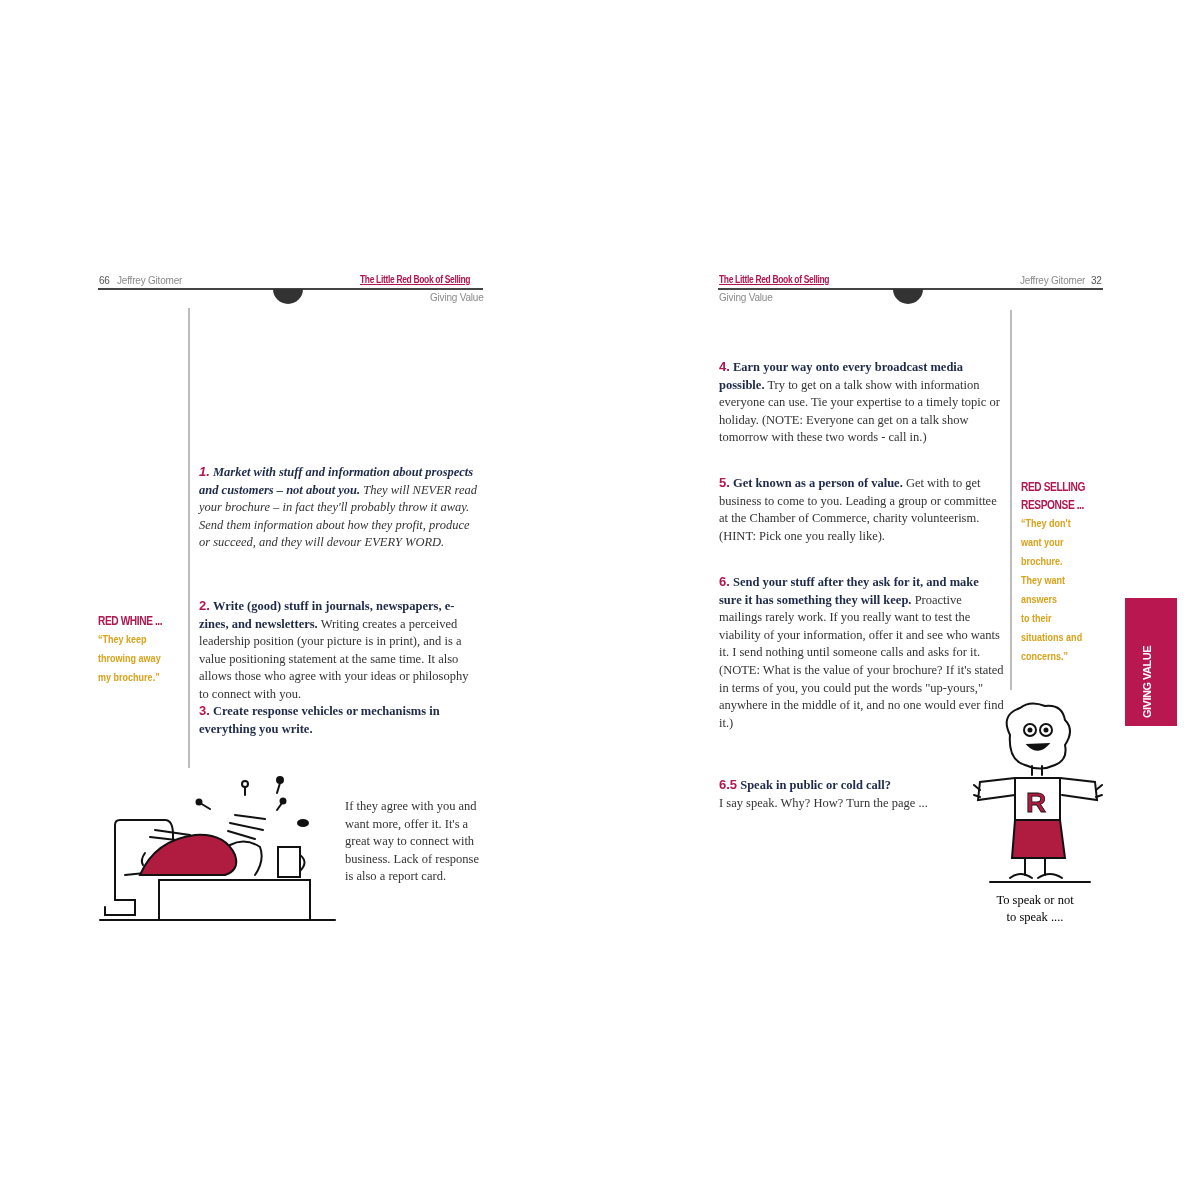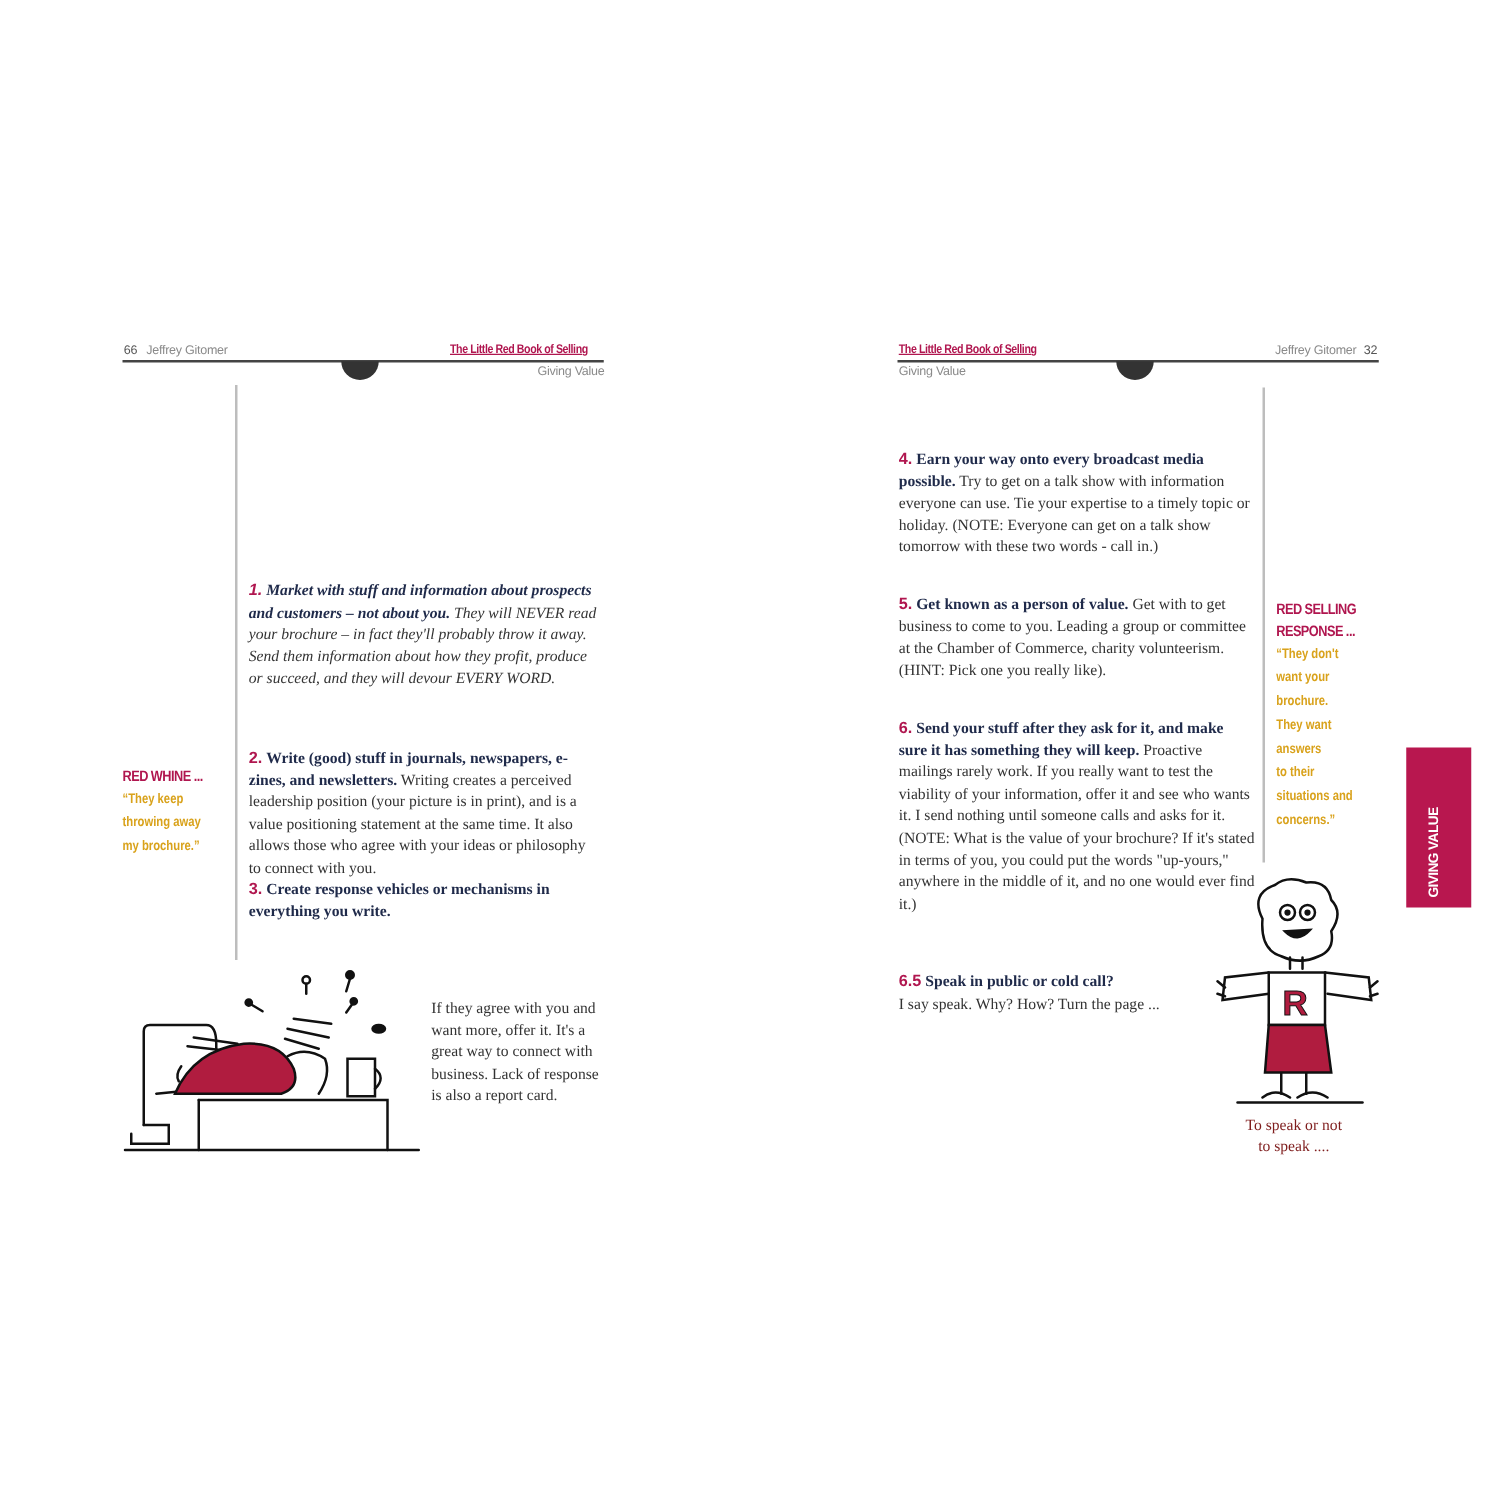--- a/index.html
+++ b/index.html
@@ -18,21 +18,21 @@
   .item .num { font-family:"Liberation Sans", sans-serif; font-weight:bold; color:#b0164f; font-size:13px; }
   .item .lead { font-weight:bold; color:#1f2a4a; }
   .side-head { font-family:"Liberation Sans", sans-serif; font-weight:bold; font-size:12px; color:#b0164f;
                letter-spacing:-0.5px; transform:scaleX(0.85); transform-origin:left; line-height:18px; }
   .side-quote { font-family:"Liberation Sans", sans-serif; font-weight:bold; font-size:11px; color:#d9a21b;
                 line-height:19px; transform:scaleX(0.82); transform-origin:left; white-space:pre-line; }
   .thumb-tab { background:#b8174f; width:52px; height:130px; }
   .thumb-tab span { position:absolute; left:10px; bottom:10px; transform:rotate(-90deg); transform-origin:left bottom;
                     font-family:"Liberation Sans", sans-serif; font-weight:bold; font-size:12px; color:#fff;
                     white-space:nowrap; letter-spacing:-0.5px; display:block; width:110px; margin-left:22px; }
-  .caption { font-size:12.5px; line-height:17px; text-align:center; color:#7f1d1d; }
+  .caption { font-size:12.5px; line-height:17px; text-align:center; color:#000000; }
 </style>
 </head>
 <body>
 
 <div class="abs" style="left:0;top:0;width:600px;height:1200px;">
   <span class="abs hdr-small" style="left:99px;top:275px;color:#555;">66</span>
   <span class="abs hdr-small" style="left:117px;top:275px;">Jeffrey Gitomer</span>
   <span class="abs hdr-title" style="left:360px;top:274px;width:145px;">The Little Red Book of Selling</span>
   <div class="abs hdr-rule" style="left:98px;top:288px;width:385px;"></div>
   <div class="abs tab-dot" style="left:273px;top:289px;"></div>

